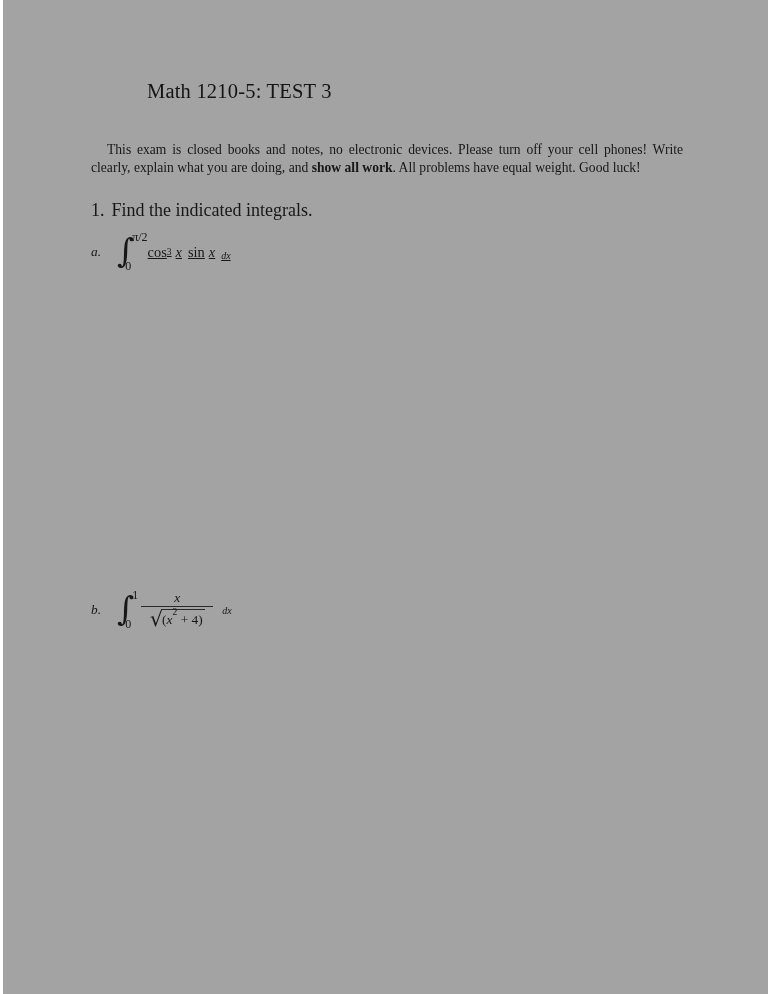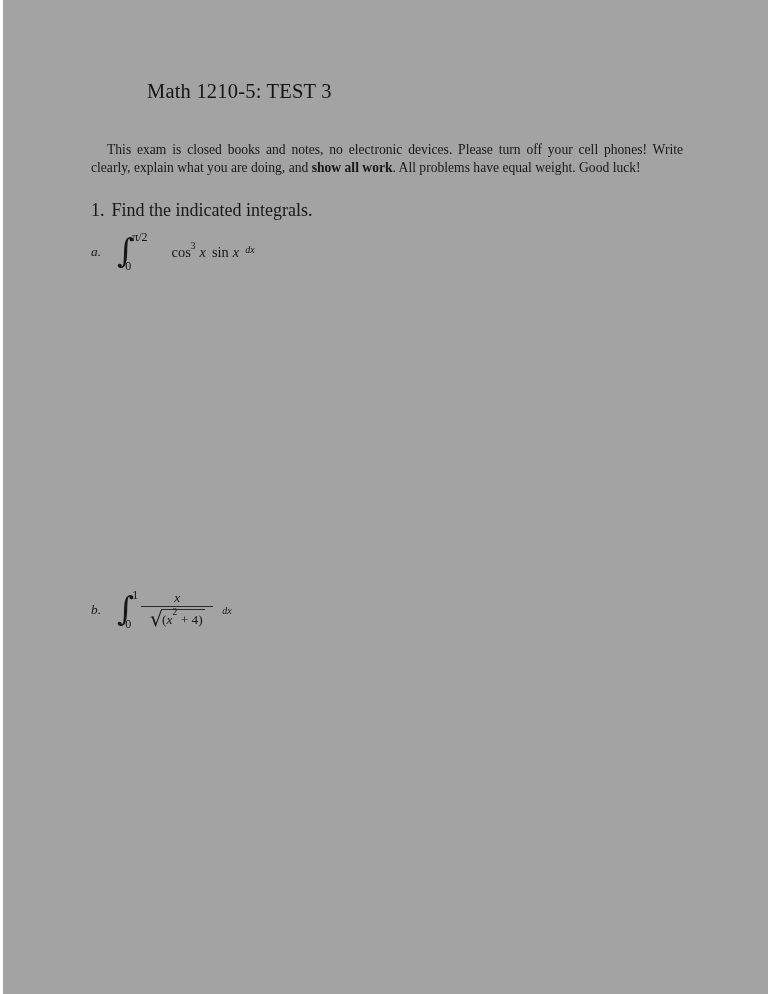--- a/index.html
+++ b/index.html
@@ -145,24 +145,25 @@
   }
   .int-lower {
     position: relative;
     bottom: -2px;
     left: -4px;
     white-space: nowrap;
   }
 
   .integrand {
     display: flex;
-    align-items: flex-start;
-    margin-left: 24px;
+    align-items: flex-end;
+    margin-left: 0;
     font-size: 14.4px;
     white-space: nowrap;
+    text-decoration: underline;
   }
   .mi { font-style: italic; }
   .mo { font-style: normal; }
   .sup {
     font-size: 9.6px;
     vertical-align: super;
     position: relative;
     top: -4px;
     font-style: normal;
   }

